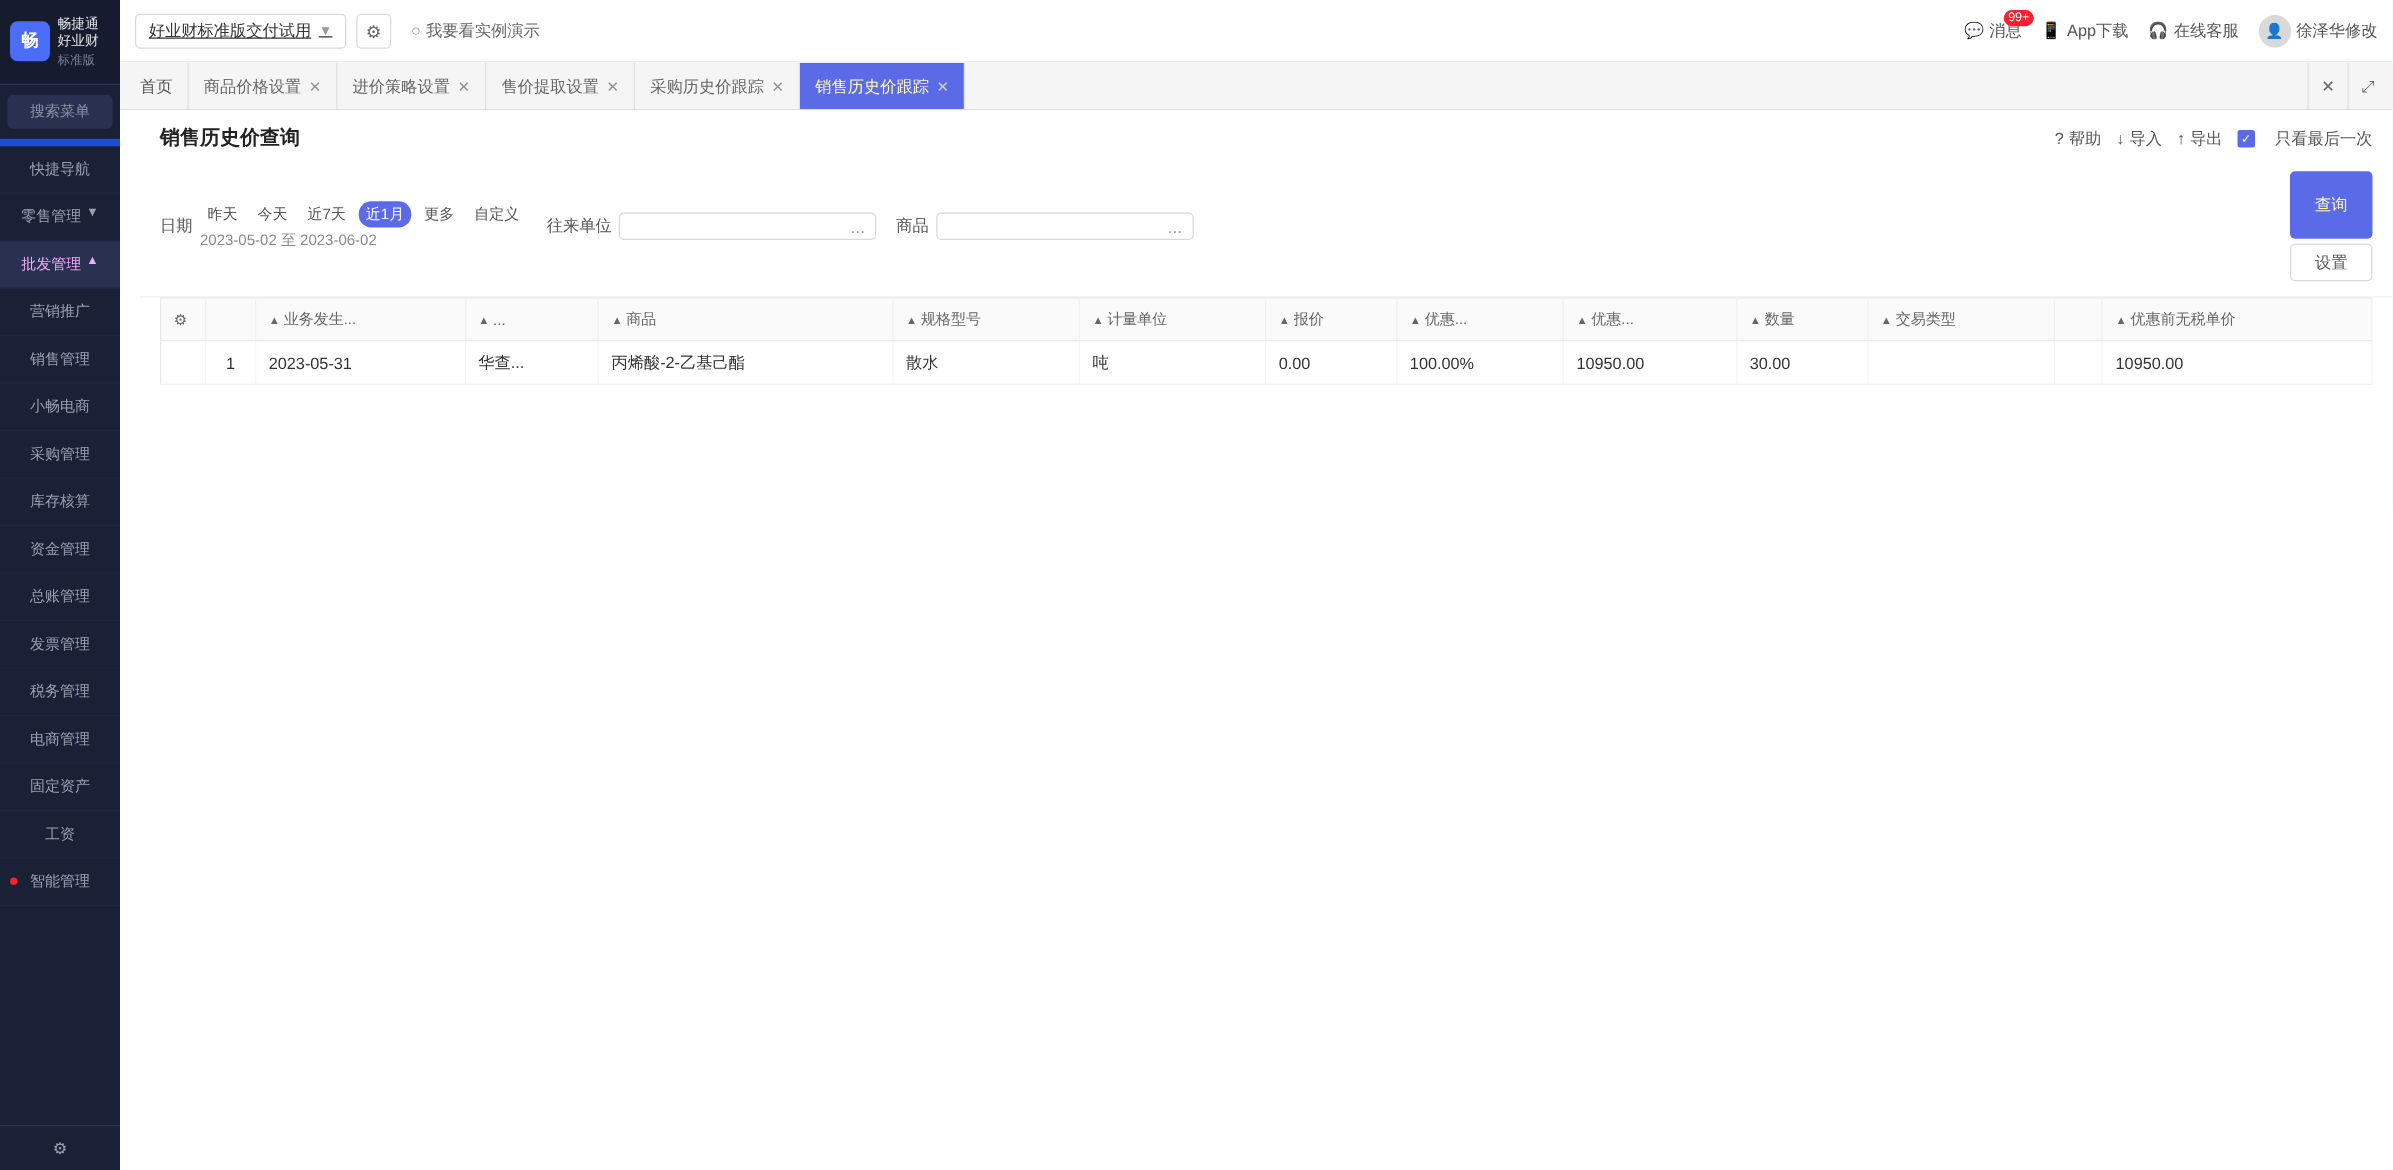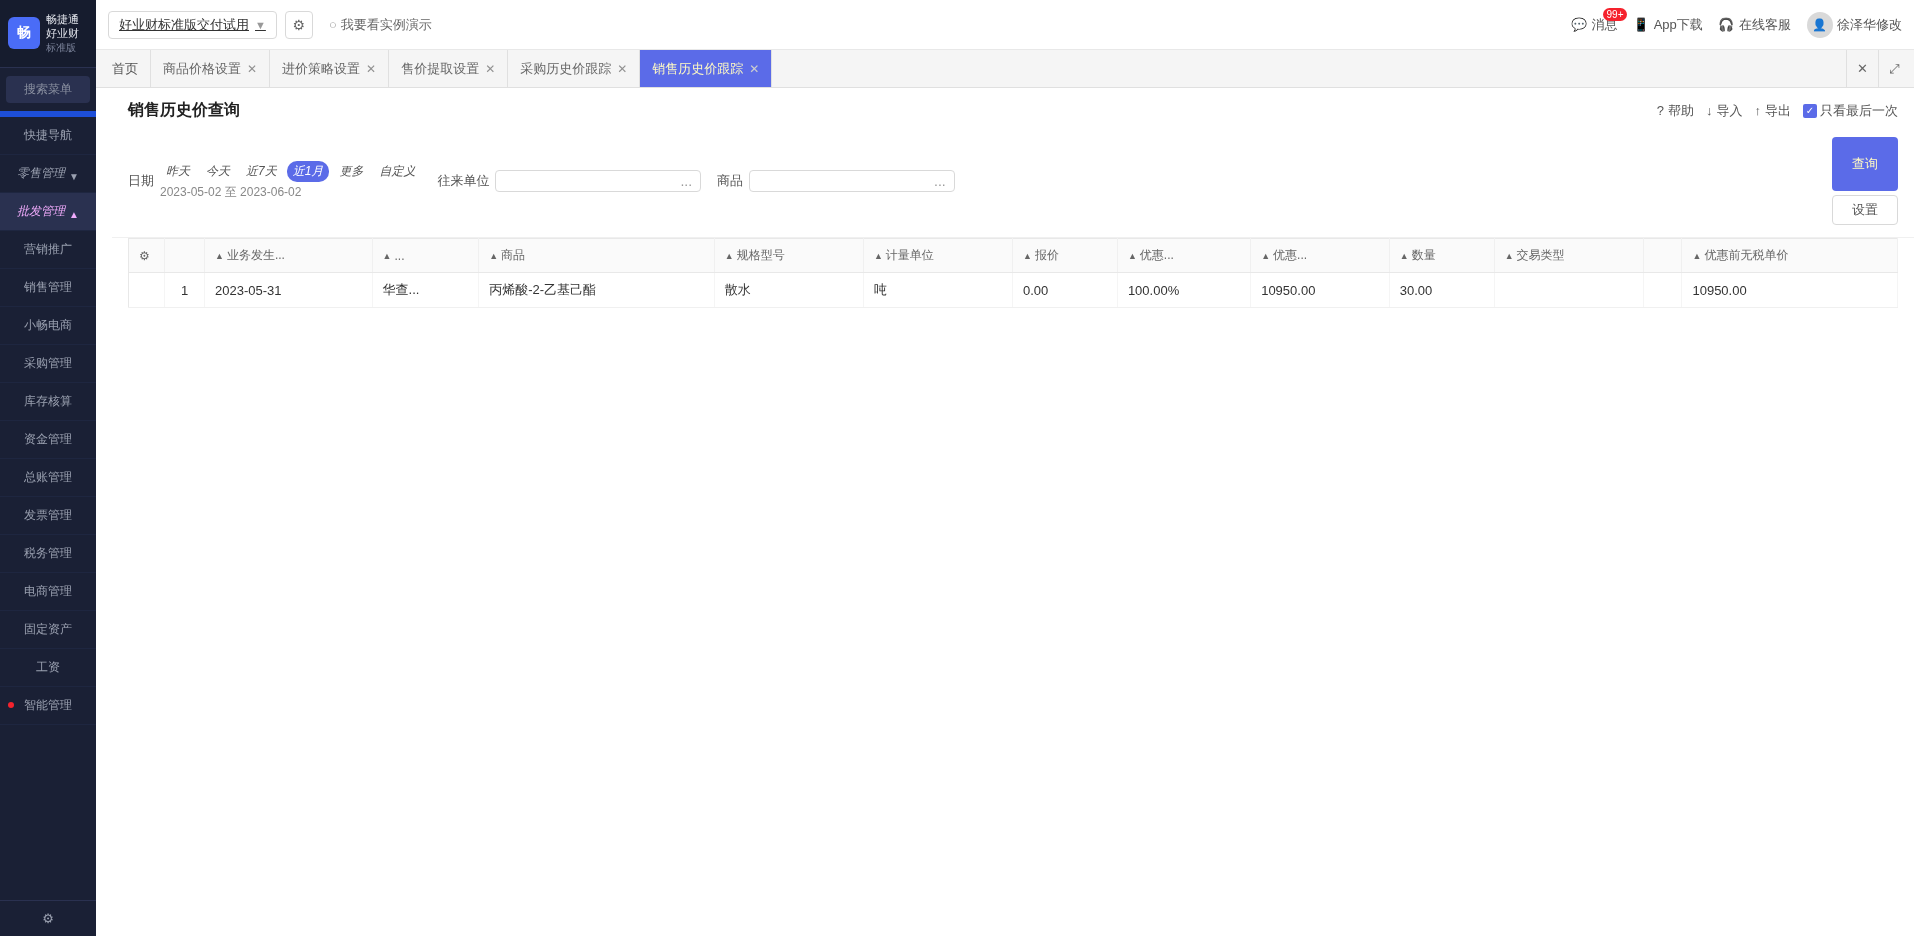--- a/index.html
+++ b/index.html
@@ -8,21 +8,21 @@
     
     .sidebar { width: 96px; background: #1a2035; color: #c8cdd8; display: flex; flex-direction: column; height: 100%; flex-shrink: 0; }
     .sidebar-logo { padding: 12px 8px; background: #161c2e; display: flex; align-items: center; gap: 6px; border-bottom: 1px solid #2a3150; min-height: 50px; }
     .sidebar-logo-icon { width: 32px; height: 32px; background: #4a6cf7; border-radius: 6px; display: flex; align-items: center; justify-content: center; color: white; font-size: 14px; font-weight: bold; flex-shrink: 0; }
     .sidebar-logo-text { font-size: 11px; color: #e0e3ea; line-height: 1.3; }
     .sidebar-logo-sub { font-size: 10px; color: #7a8299; font-family: Liberation Mono, monospace; }
     .sidebar-search { padding: 8px 6px; border-bottom: 6px solid #1d4ed8; }
     .sidebar-search-btn { width: 100%; padding: 5px; background: #2a3150; border: none; border-radius: 4px; color: #8a90a0; font-size: 12px; cursor: pointer; text-align: center; }
     .sidebar-nav-item { padding: 10px 4px; text-align: center; cursor: pointer; font-size: 12px; color: #9aa0b0; border-bottom: 1px solid #1e2640; position: relative; }
     .sidebar-nav-item.active { background: #2a3150; color: #f0abfc; }
-    .sidebar-nav-item.has-arrow { display: flex; align-items: flex-end; justify-content: center; gap: 4px; font-style: italic; }
+    .sidebar-nav-item.has-arrow { display: flex; align-items: flex-start; justify-content: center; gap: 4px; }
     .sidebar-nav-item .arrow { font-size: 10px; }
     .sidebar-nav-item .dot { width: 6px; height: 6px; background: #f5222d; border-radius: 50%; position: absolute; left: 8px; top: 50%; transform: translateY(-50%); }
     .sidebar-settings { margin-top: auto; padding: 10px; text-align: center; border-top: 1px solid #2a3150; cursor: pointer; color: #9aa0b0; }
 
     
     .main { flex: 1; display: flex; flex-direction: column; overflow: hidden; background: #fff; }
 
     
     .topbar { height: 50px; background: #fff; border-bottom: 1px solid #e8e8e8; display: flex; align-items: center; padding: 0 12px; gap: 8px; flex-shrink: 0; }
     .topbar-selector { display: flex; align-items: center; gap: 6px; padding: 4px 10px; border: 1px solid #d9d9d9; border-radius: 4px; cursor: pointer; font-size: 13px; color: #333; text-decoration: underline; }
@@ -44,30 +44,30 @@
     .tabs-actions { margin-left: auto; display: flex; align-items: center; }
     .tabs-close-btn { width: 32px; height: 38px; display: flex; align-items: center; justify-content: center; cursor: pointer; color: #666; border-left: 1px solid #e0e0e0; }
     .tabs-expand-btn { width: 32px; height: 38px; display: flex; align-items: center; justify-content: center; cursor: pointer; color: #666; border-left: 1px solid #e0e0e0; }
 
     
     .content { flex: 1; overflow-y: auto; padding: 0; background: #fff; margin-left: 16px; }
     .page-header { display: flex; align-items: center; justify-content: space-between; padding: 12px 16px 8px; }
     .page-title { font-size: 16px; font-weight: 600; color: #222; }
     .page-actions { display: flex; align-items: center; gap: 12px; }
     .page-action-btn { display: flex; align-items: center; gap: 4px; color: #555; font-size: 13px; cursor: pointer; }
-    .checkbox-label { display: flex; align-items: center; gap: 3px; font-size: 13px; color: #555; cursor: pointer; }
+    .checkbox-label { display: flex; align-items: center; gap: 16px; font-size: 13px; color: #555; cursor: pointer; }
     .checkbox-box { width: 14px; height: 14px; background: #5b6be8; border-radius: 2px; display: flex; align-items: center; justify-content: center; }
     .checkbox-box::after { content: '✓'; color: white; font-size: 10px; }
 
     
     .filter-section { padding: 8px 16px 12px; border-bottom: 1px solid #f0f0f0; }
     .filter-row { display: flex; align-items: center; gap: 16px; flex-wrap: wrap; }
     .filter-group { display: flex; align-items: center; gap: 6px; }
     .filter-label { font-size: 13px; color: #555; flex-shrink: 0; }
-    .date-chips { display: flex; align-items: center; gap: 4px; font-style: italic; }
+    .date-chips { display: flex; align-items: center; gap: 4px; }
     .date-chip { padding: 2px 6px; border-radius: 3px; font-size: 12px; cursor: pointer; color: #555; }
     .date-chip.active { background: #5b6be8; color: #fff; border-radius: 10px; }
     .date-range { font-size: 12px; color: #888; margin-top: 2px; }
     .filter-input-wrap { display: flex; align-items: center; border: 1px solid #d9d9d9; border-radius: 4px; padding: 2px 8px; min-width: 200px; background: #fff; }
     .filter-input { border: none; outline: none; font-size: 13px; flex: 1; background: transparent; }
     .filter-dots { color: #999; cursor: pointer; font-size: 14px; }
     .query-btn { padding: 18px 20px; background: #5b6be8; color: #fef9c3; border: none; border-radius: 4px; font-size: 13px; cursor: pointer; }
     .settings-btn { padding: 5px 16px; background: #fff; color: #555; border: 1px solid #d9d9d9; border-radius: 4px; font-size: 13px; cursor: pointer; }
 
     

